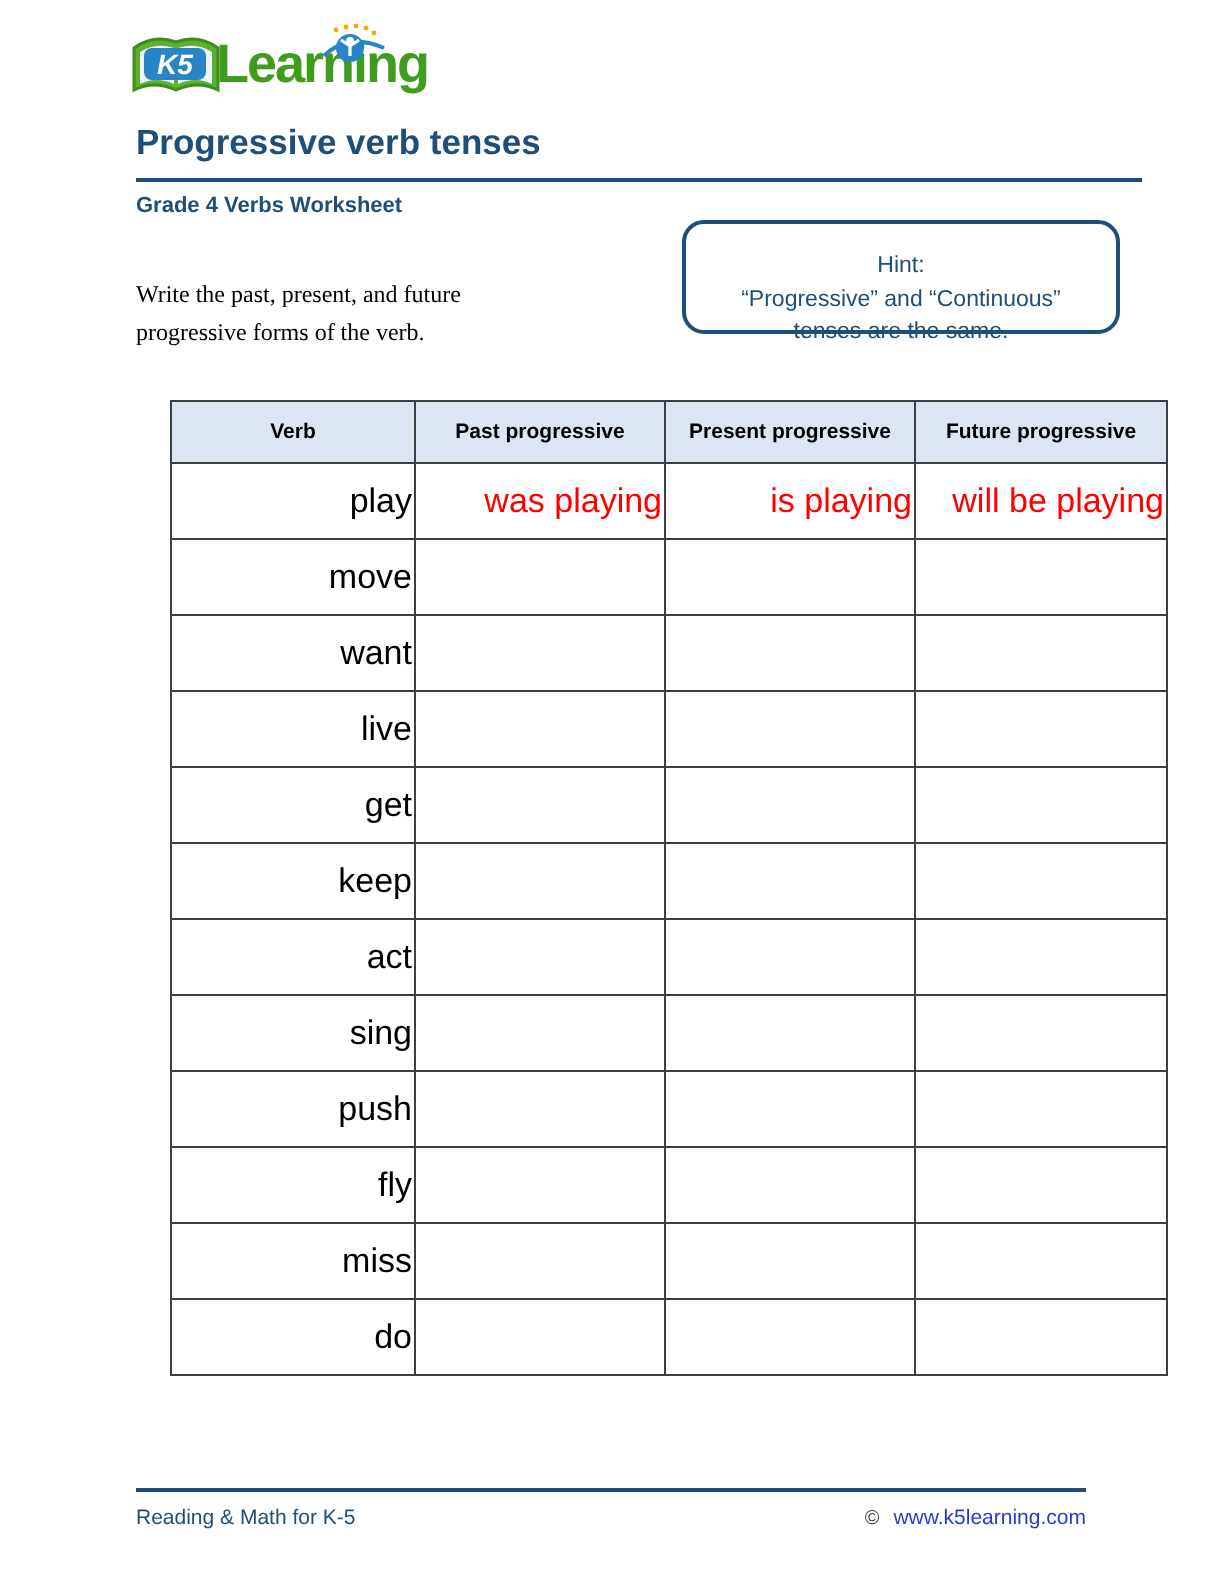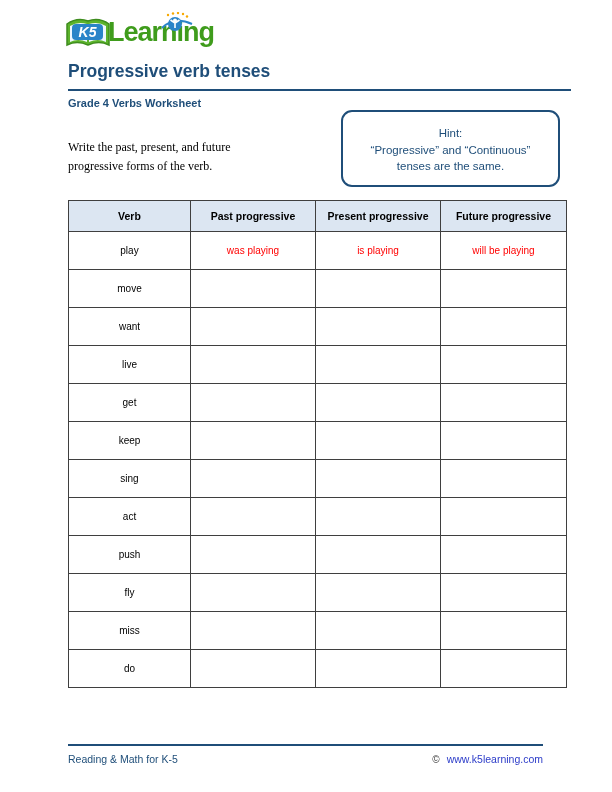--- a/index.html
+++ b/index.html
@@ -34,43 +34,43 @@
   }
   .title-rule{
     position:absolute;left:68px;top:89px;width:503px;border-top:2px solid var(--navy);
   }
   .subtitle{
     position:absolute;left:68px;top:97px;font-size:11px;color:var(--navy);font-weight:bold;
   }
 
   
   .hint-box{
-    position:absolute;left:341px;top:110px;width:219px;height:77px;
+    position:absolute;left:341px;top:110px;width:219px;height:57px;
     box-sizing:border-box;border:2.5px solid var(--navy);border-radius:11px;
     color:var(--navy);text-align:center;font-size:11.5px;line-height:16.5px;
     padding-top:13px;
   }
 
   
   .instructions{
     position:absolute;left:68px;top:138px;font-size:12px;color:var(--ink);line-height:18.5px;font-family:Liberation Serif, serif;
   }
 
   
   .worksheet-table{
-    position:absolute;left:68px;top:200px;width:498px;
+    position:absolute;left:85px;top:200px;width:498px;
     border-collapse:collapse;table-layout:fixed;
   }
   .worksheet-table th{
     height:28px;background:var(--header-bg);
     font-size:10.5px;font-weight:bold;color:var(--ink);text-align:center;
     border:1px solid var(--table-border);
   }
   .worksheet-table td{
-    height:35px;font-size:10px;color:var(--ink);text-align:center;vertical-align:middle;
+    height:35px;font-size:17px;color:var(--ink);text-align:right;vertical-align:middle;
     border:1px solid var(--table-border);
   }
   .worksheet-table td.answer{color:var(--answer-red);margin-top:44px;}
 
   
   .footer-rule{
     position:absolute;left:68px;top:744px;width:475px;border-top:2px solid var(--navy);
   }
   .footer-left{
     position:absolute;left:68px;top:753px;font-size:10.5px;color:var(--navy);
@@ -173,27 +173,27 @@
           <td></td>
           <td></td>
         </tr>
         <tr>
           <td>keep</td>
           <td></td>
           <td></td>
           <td></td>
         </tr>
         <tr>
+          <td>act</td>
+          <td></td>
+          <td></td>
+          <td></td>
+        </tr>
+        <tr>
           <td>sing</td>
-          <td></td>
-          <td></td>
-          <td></td>
-        </tr>
-        <tr>
-          <td>act</td>
           <td></td>
           <td></td>
           <td></td>
         </tr>
         <tr>
           <td>push</td>
           <td></td>
           <td></td>
           <td></td>
         </tr>

